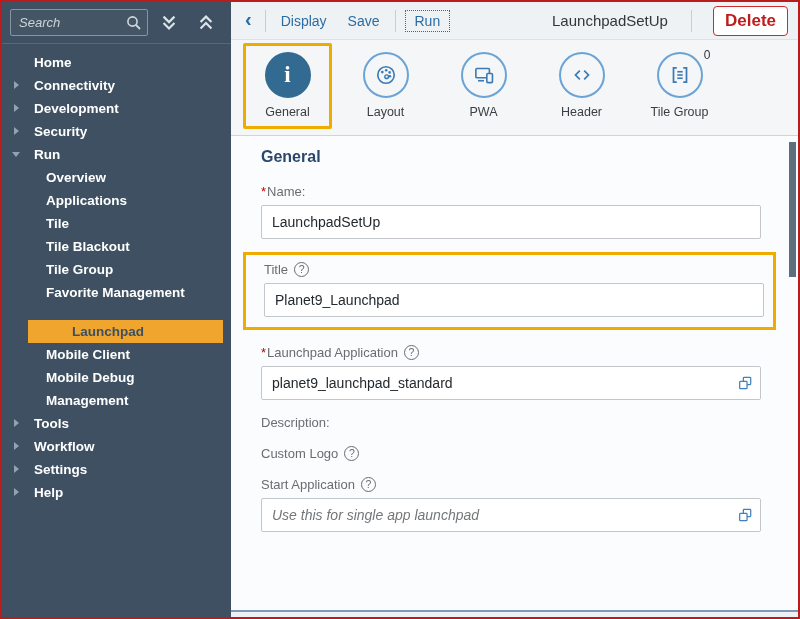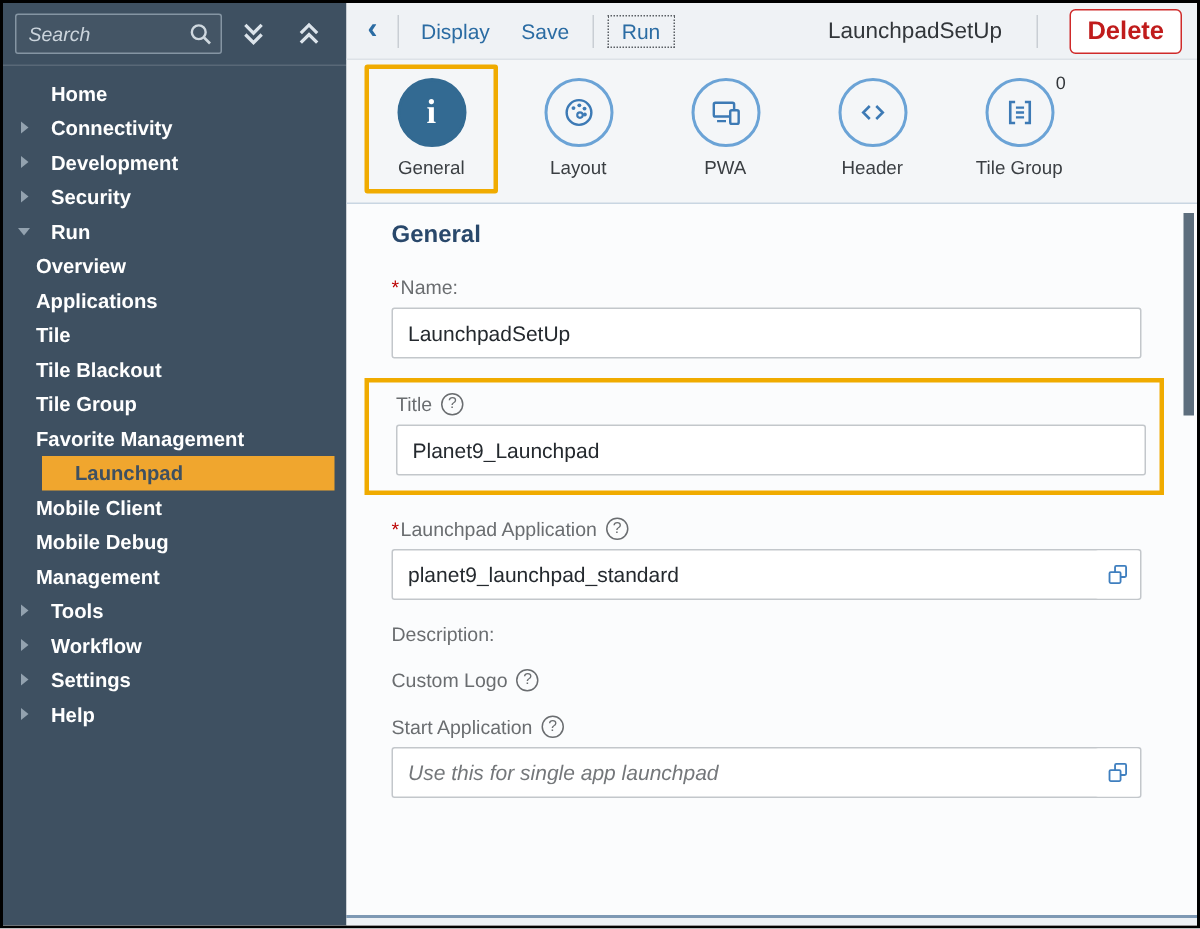--- a/index.html
+++ b/index.html
@@ -1,35 +1,35 @@
 <!DOCTYPE html>
 <html><head>
 <meta charset="utf-8">
 <style>
   * { margin:0; padding:0; box-sizing:border-box; }
   html,body { width:800px; height:619px; font-family:"Liberation Sans", sans-serif; }
-  .window { width:800px; height:619px; border:2px solid #000000; display:flex; background:#fbfcfd; overflow:hidden; }
+  .window { width:800px; height:619px; border:2px solid #b91c1c; display:flex; background:#fbfcfd; overflow:hidden; }
 
   
   .sidebar { width:229px; background:#3e5061; color:#fff; display:flex; flex-direction:column; flex-shrink:0; }
   .search-row { height:42px; display:flex; align-items:center; padding:0 8px; border-bottom:1px solid rgba(255,255,255,0.14); gap:4px; }
   .search-box { position:relative; width:138px; height:27px; border:1px solid #8595a3; border-radius:2px; background:rgba(255,255,255,0.03); }
   .search-box input { width:100%; height:100%; background:transparent; border:none; outline:none; color:#e8eef3; font-size:13px; font-style:italic; padding:0 26px 0 8px; font-family:"Liberation Sans", sans-serif; }
   .search-box input::placeholder { color:#ccd5dd; font-style:italic; }
   .search-glyph { position:absolute; right:4px; top:4px; }
   .side-btn { flex:1; display:flex; justify-content:center; align-items:center; cursor:pointer; }
   .nav { padding-top:7px; font-size:13.5px; font-weight:600; }
   .nav-row { position:relative; height:23px; line-height:23px; cursor:pointer; white-space:nowrap; }
   .nav-row.lvl1 { padding-left:32px; }
-  .nav-row.lvl2 { padding-left:22px; }
+  .nav-row.lvl2 { padding-left:44px; }
   .tri { position:absolute; top:7px; width:0; height:0; }
   .tri.right { border-left:5px solid #93a2af; border-top:4px solid transparent; border-bottom:4px solid transparent; left:12px; }
   .tri.down  { border-top:5px solid #93a2af; border-left:4px solid transparent; border-right:4px solid transparent; left:10px; top:9px; }
   .tri.sub { left:37px; }
-  .nav-row.selected { background:#f0a62e; color:#3e5061; margin:0 8px 0 26px; }
+  .nav-row.selected { background:#f0a62e; color:#3e5061; margin:16px 8px 0 26px; }
 
   
   .main { flex:1; display:flex; flex-direction:column; min-width:0; }
   .toolbar { height:38px; background:#eff2f5; border-bottom:1px solid #dde2e7; display:flex; align-items:center; padding:0 10px; gap:9px; flex-shrink:0; }
   .back { color:#2b6ca3; font-size:20px; font-weight:700; line-height:1; padding:0 4px 3px 4px; cursor:pointer; }
   .vsep { width:1px; height:22px; background:#c9ced4; }
   .tb-link { color:#2b6ca3; font-size:14px; padding:2px 6px; cursor:pointer; }
   .tb-run { color:#2b6ca3; font-size:14px; padding:2px 9px; border:1px dotted #5a5f64; cursor:pointer; }
   .obj-title { margin-left:auto; color:#32363a; font-size:15px; padding-right:14px; }
   .delete-btn { border:1px solid #cf2a2a; color:#c01c1c; background:#fff; font-size:17px; font-weight:600; border-radius:4px; padding:4px 11px; margin-left:12px; cursor:pointer; }

